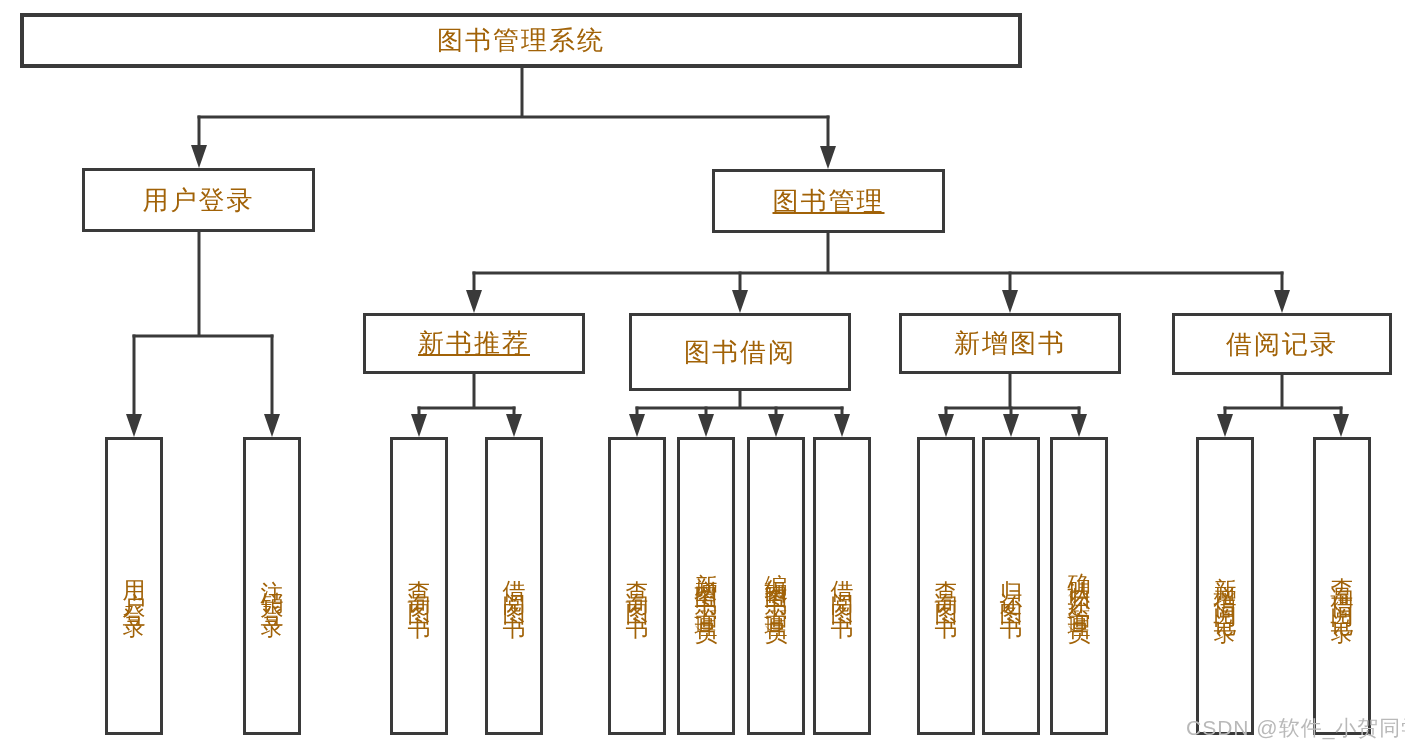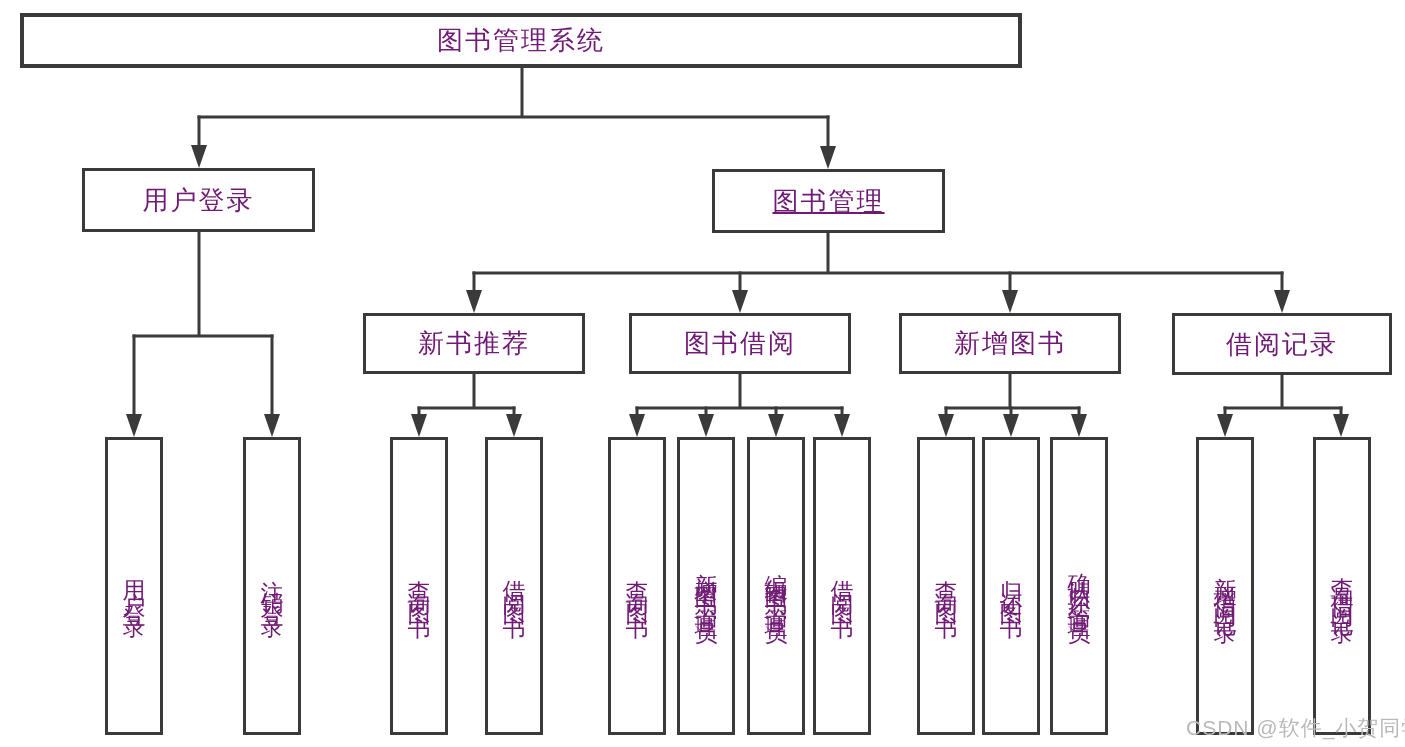--- a/index.html
+++ b/index.html
@@ -9,21 +9,21 @@
     background:#ffffff;
     font-family:"Liberation Sans","DejaVu Sans",sans-serif;
     overflow:hidden;
   }
   #edges{position:absolute;left:0;top:0;width:1405px;height:747px;z-index:1;}
   .node{
     position:absolute;
     box-sizing:border-box;
     background:#ffffff;
     border:3px solid #3a3a3a;
-    color:#701a75;
+    color:#a16207;
     display:flex;align-items:center;justify-content:center;
     z-index:2;
   }
   .node.h{font-size:26px;letter-spacing:2px;white-space:nowrap;}
   .node.root{border-width:4px;}
   .node.v{
     writing-mode:vertical-rl;
     text-orientation:mixed;
     font-size:23px;
     letter-spacing:7px;
@@ -108,22 +108,22 @@
       <polygon points="1217,414 1233,414 1225,437"></polygon>
       <polygon points="1333,414 1349,414 1341,437"></polygon>
     </g>
   </svg>
 
   <div class="node h root" style="left:20px;top:13px;width:1002px;height:55px;">图书管理系统</div>
 
   <div class="node h" style="left:82px;top:168px;width:233px;height:64px;">用户登录</div>
   <div class="node h" style="left:712px;top:169px;width:233px;height:64px;text-decoration:underline;">图书管理</div>
 
-  <div class="node h" style="left:363px;top:313px;width:222px;height:61px;">新书推荐</div>
-  <div class="node h" style="left:629px;top:313px;width:222px;height:61px;">图书借阅</div>
+  <div class="node h" style="left:363px;top:313px;width:222px;height:61px;text-decoration:underline;">新书推荐</div>
+  <div class="node h" style="left:629px;top:313px;width:222px;height:78px;">图书借阅</div>
   <div class="node h" style="left:899px;top:313px;width:222px;height:61px;">新增图书</div>
   <div class="node h" style="left:1172px;top:313px;width:220px;height:62px;">借阅记录</div>
 
   <div class="node v short" style="left:105px;top:437px;width:58px;height:298px;">用户登录</div>
   <div class="node v short" style="left:243px;top:437px;width:58px;height:298px;">注销登录</div>
 
   <div class="node v short" style="left:390px;top:437px;width:58px;height:298px;">查询图书</div>
   <div class="node v short" style="left:485px;top:437px;width:58px;height:298px;">借阅图书</div>
 
   <div class="node v short" style="left:608px;top:437px;width:58px;height:298px;">查询图书</div>

